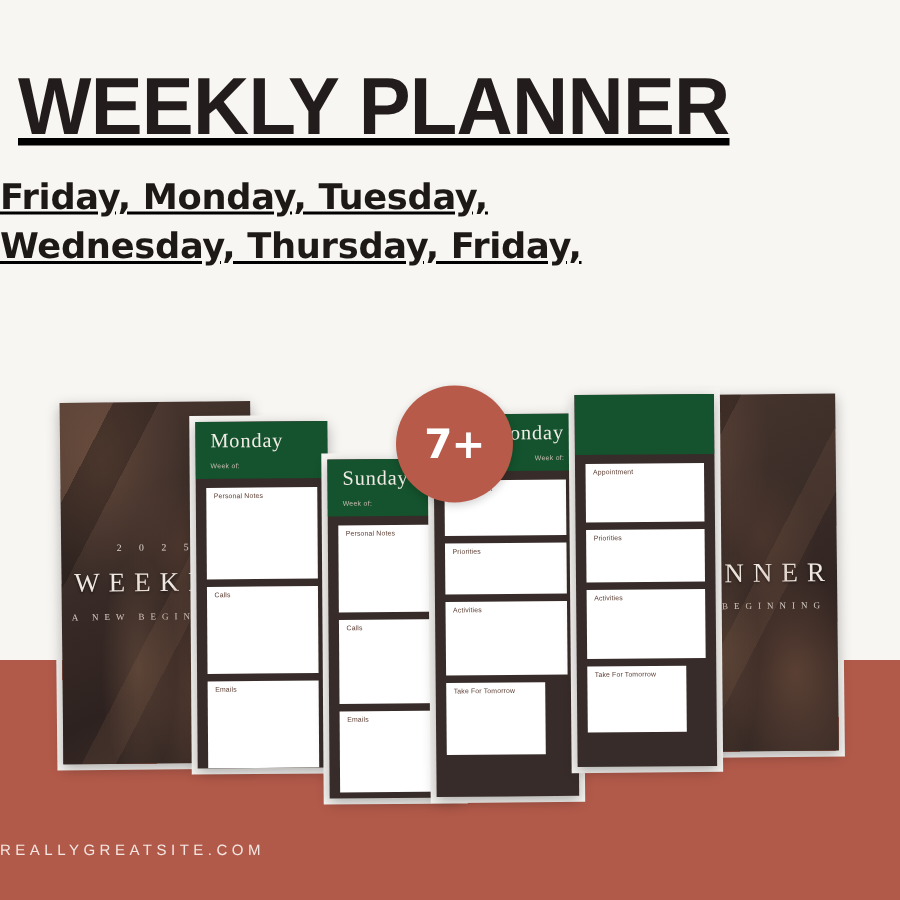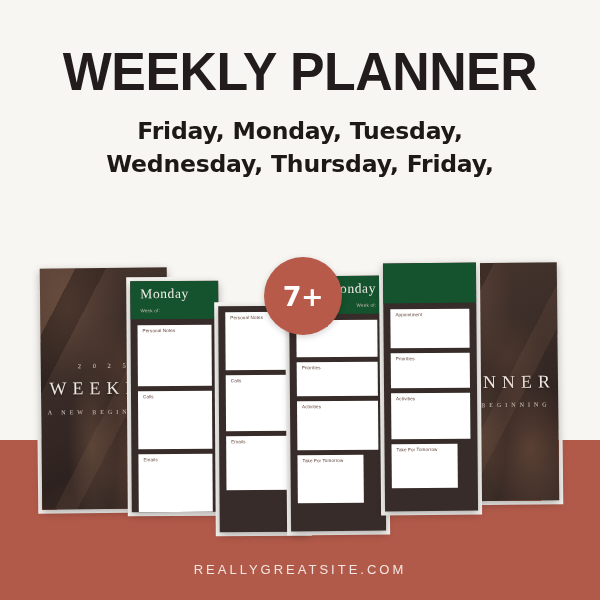--- a/index.html
+++ b/index.html
@@ -34,21 +34,21 @@
     bottom: 0;
     background: #b25a4a;
   }
 
   
   .heading {
     position: absolute;
     left: 0;
     right: 0;
     top: 44px;
-    text-align: center;
+    text-decoration: underline;
   }
 
   .title {
     font-family: "Liberation Sans", sans-serif;
     font-weight: bold;
     font-size: 54px;
     line-height: 1.02;
     letter-spacing: -0.5px;
     color: #221d1c;
     transform: scaleX(0.96);
@@ -181,24 +181,23 @@
     letter-spacing: -0.5px;
     box-shadow: 0 2px 6px rgba(0,0,0,0.18);
   }
 
   
   .footer {
     position: absolute;
     left: 0;
     right: 0;
     top: 562px;
-    text-align: center;
     color: #f3e6e2;
     font-family: "Liberation Sans", sans-serif;
-    font-size: 13px;
+    font-size: 10px;
     letter-spacing: 3.0px;
   }
 </style>
 </head>
 <body>
 
 <div id="stage">
 
   <div class="band"></div>
 
@@ -232,20 +231,24 @@
         <div class="field" style="height:58px; margin-bottom:5px;">
           <div class="field-label" style="font-size:4.6px;">Calls</div>
         </div>
         <div class="field" style="height:58px;">
           <div class="field-label" style="font-size:4.6px;">Emails</div>
         </div>
       </div>
     </div>
 
     <div class="card" style="left:219px; top:306px; width:88px; height:226px; transform:rotate(-0.4deg); z-index:3;">
+      <div class="page-head">
+        <div class="page-day" style="font-size:13.5px;">Sunday</div>
+        <div class="page-weekof" style="font-size:4.6px;">Week of:</div>
+      </div>
       <div class="page-body">
         <div class="field" style="height:58px; margin-bottom:5px;">
           <div class="field-label" style="font-size:4.6px;">Personal Notes</div>
         </div>
         <div class="field" style="height:56px; margin-bottom:5px;">
           <div class="field-label" style="font-size:4.6px;">Calls</div>
         </div>
         <div class="field" style="height:54px;">
           <div class="field-label" style="font-size:4.6px;">Emails</div>
         </div>

